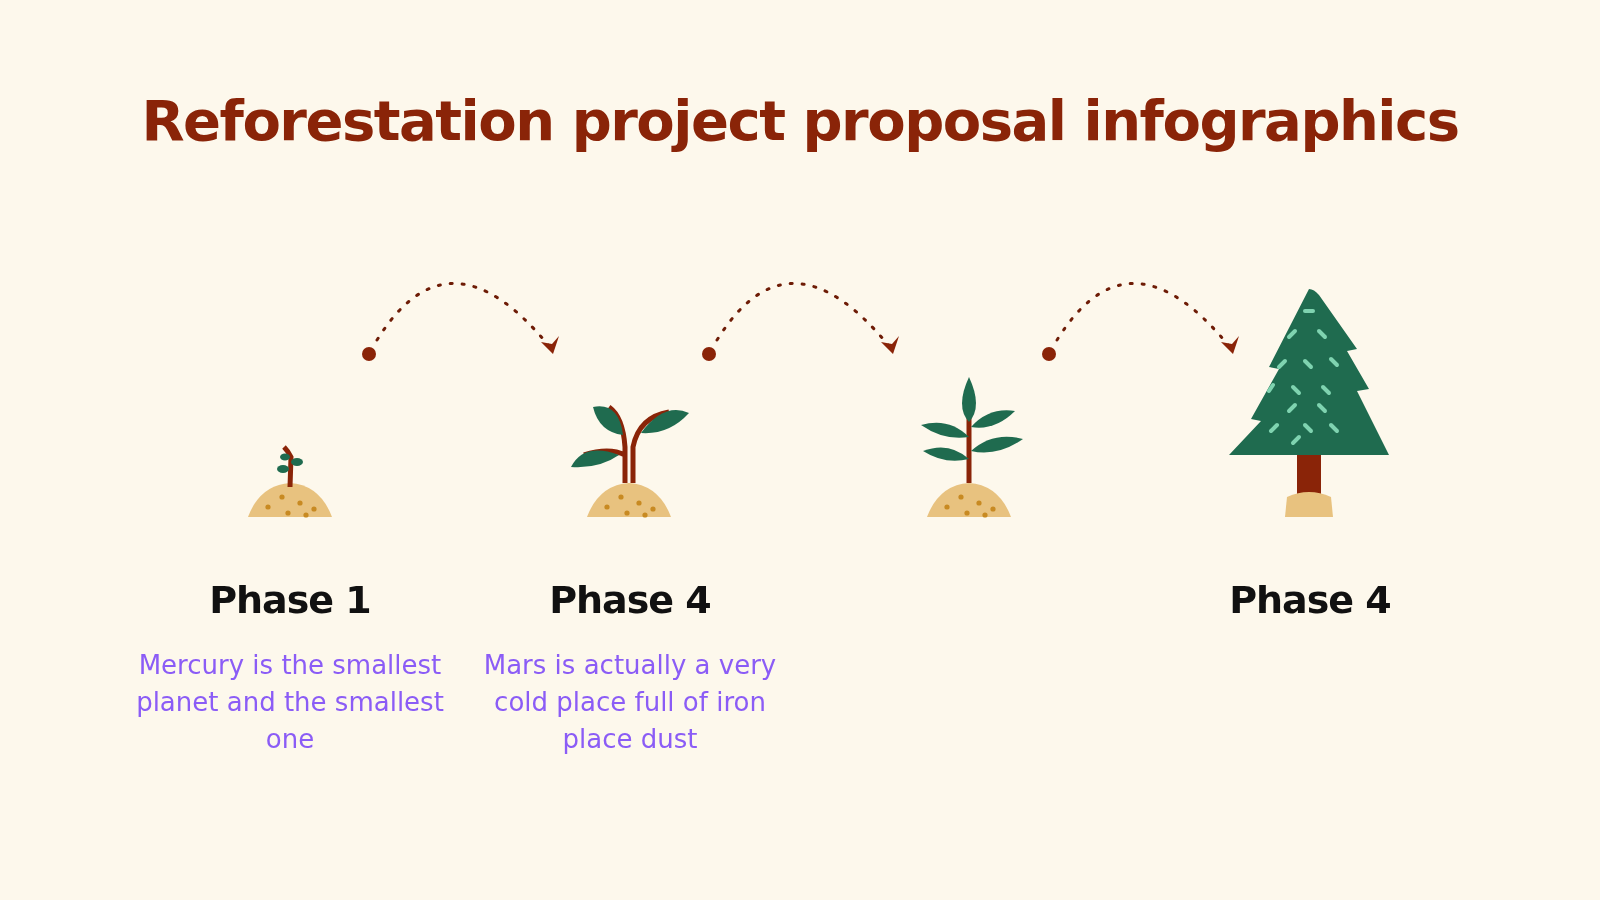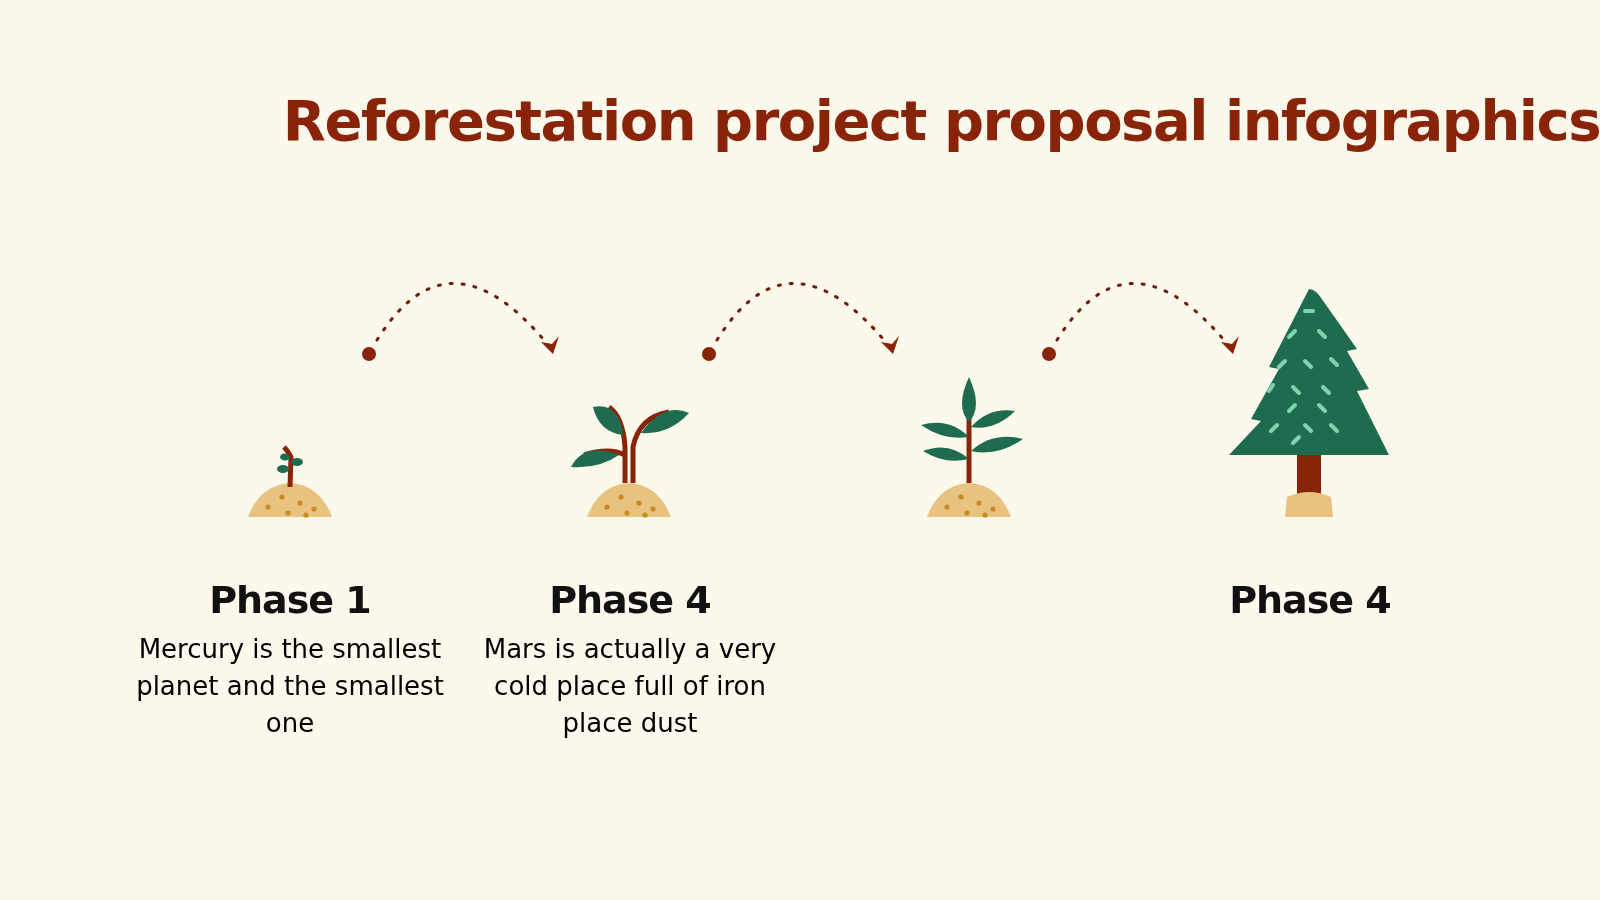--- a/index.html
+++ b/index.html
@@ -1,21 +1,21 @@
 <!DOCTYPE html>
 <html><head>
 <meta charset="utf-8">
 <style>
   html, body { margin:0; padding:0; }
   body { width:1600px; height:900px; background:#fdf8ec; position:relative; overflow:hidden; font-family:"DejaVu Sans", sans-serif; }
-  .title { position:absolute; top:88px; left:0; width:1600px; text-align:right; color:#8a2408; font-family:"DejaVu Sans", sans-serif; font-weight:bold; font-size:56px; letter-spacing:-1.5px; }
+  .title { position:absolute; top:88px; left:0; width:1600px; text-align:center; color:#8a2408; font-family:"DejaVu Sans", sans-serif; font-weight:bold; font-size:56px; letter-spacing:-1.5px; }
   .art { position:absolute; left:0; top:0; width:1600px; height:900px; }
   .phase { position:absolute; top:570px; width:320px; text-align:center; }
   .phase h2 { margin:8px; font-size:38px; font-weight:bold; color:#111; letter-spacing:-1px; }
-  .phase p { margin:9px 0 0; font-size:26px; line-height:37px; color:#000000; }
+  .phase p { margin:25px 0 0; font-size:26px; line-height:37px; color:#8b5cf6; }
 </style>
 </head>
 <body>
 
 <div class="title">Reforestation project proposal infographics</div>
 
 <svg class="art" viewBox="0 0 1600 900">
   <defs>
     <g id="soil">
         <path d="M-42,0 Q-30,-32 0,-34 Q30,-32 42,0 Z" fill="#e8c27f"></path>

